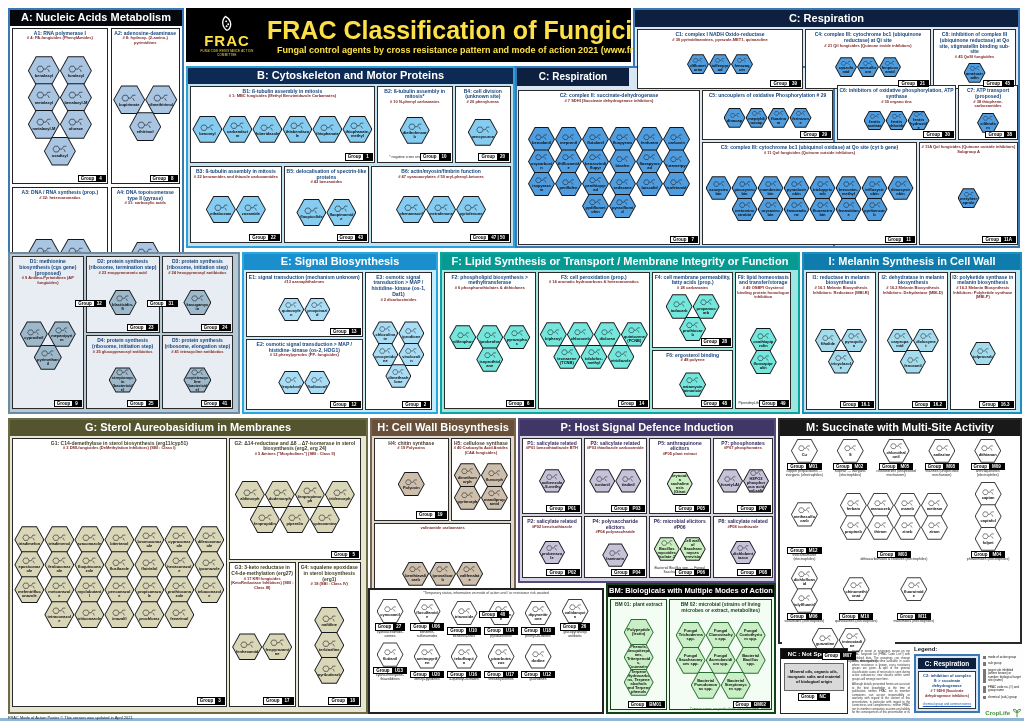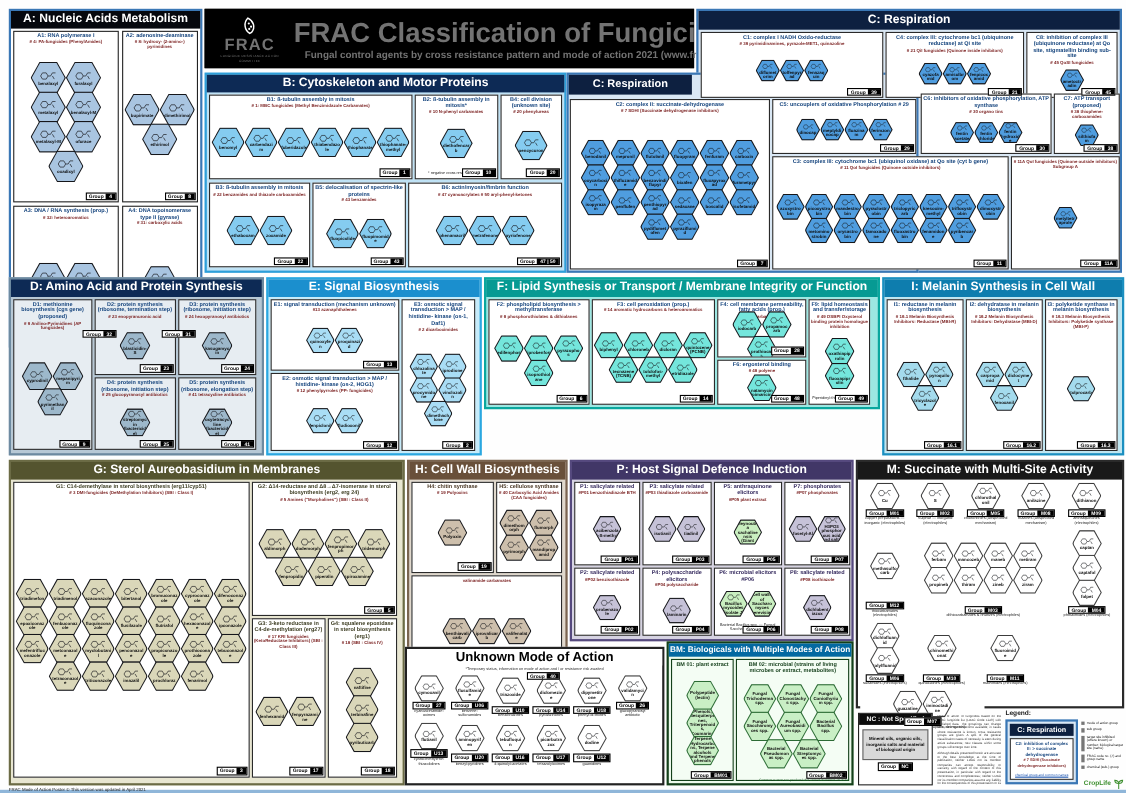--- a/index.html
+++ b/index.html
@@ -20,21 +20,21 @@
   .hex{flex:none;position:relative;width:var(--hs,30px);height:calc(var(--hs,30px)*0.9);clip-path:polygon(25% 0,75% 0,100% 50%,75% 100%,25% 100%,0 50%);background:#15161a;margin:-1px 0}
   .hex-in{position:absolute;inset:1px;clip-path:polygon(25% 0,75% 0,100% 50%,75% 100%,25% 100%,0 50%);background:#9cc4e2;display:flex;flex-direction:column;align-items:center;justify-content:center}
   .mol{width:58%;height:38%;flex:none;opacity:.9}
   .hex-label{font-size:4px;font-weight:bold;color:#0b0b0b;text-align:center;line-height:1;max-width:86%;word-wrap:break-word}
   .grp{position:absolute;right:1px;bottom:1px;display:none;font-size:4.5px;line-height:1.2;border:1px solid #000;background:#fff;z-index:3}
   .grp[data-show]:not([data-show=""]){display:inline-flex}
   .grp i{font-style:normal;font-weight:bold;padding:0 2px;color:#000}
   .grp b{background:#000;color:#fff;padding:0 3px;font-weight:bold}
 
   
-  .titleblock{position:absolute;left:186px;top:8px;width:445px;height:54px;background:#000;color:#737373;display:flex;align-items:center;gap:8px;padding:3px 8px;border:1px solid #000}
+  .titleblock{position:absolute;left:186px;top:8px;width:445px;height:54px;background:#000;color:#fde047;display:flex;align-items:center;gap:8px;padding:3px 8px;border:1px solid #000}
   .fraclogo{flex:none;display:flex;flex-direction:column;align-items:center;width:64px}
   .fraclogo .leaf{width:20px;height:18px}
   .fraclogo .fr-name{font-size:15px;font-weight:bold;letter-spacing:1px}
   .fraclogo .fr-sub{font-size:2.8px;letter-spacing:.3px;text-align:center}
   .t-main{display:flex;flex-direction:column;flex:1;align-items:center}
   .t-title{font-size:25px;font-weight:bold;white-space:nowrap}
   .t-sub{font-size:9px;font-weight:bold}
 
   
   .sec-a{left:8px;top:8px;width:176px;height:308px;border-color:#3a77b5}
@@ -91,21 +91,21 @@
   .sec-e{left:242px;top:252px;width:196px;height:162px;background:#c6ebfa;border-color:#2aa7e0}
   .sec-e .sec-head{background:#1b8fce}
   .sec-e .panels{display:grid;grid-template-columns:62% 36%}
   .sec-e .panel:nth-child(1){grid-area:1/1}
   .sec-e .panel:nth-child(2){grid-area:2/1}
   .sec-e .panel:nth-child(3){grid-area:1/2/3/3}
   .sec-e .hex-in{background:#a9ddf5}
   .sec-e{--hs:26px}
 
   
-  .sec-f{left:440px;top:252px;width:360px;height:120px;background:#9de7e2;border-color:#0aa79e}
+  .sec-f{left:440px;top:252px;width:360px;height:162px;background:#9de7e2;border-color:#0aa79e}
   .sec-f .sec-head{background:#079a93}
   .sec-f .panels{display:grid;grid-template-columns:26% 32% 23% 16%;grid-template-rows:55% 43%}
   .sec-f .panel:nth-child(1){grid-area:1/1/3/2}
   .sec-f .panel:nth-child(2){grid-area:1/2/3/3}
   .sec-f .panel:nth-child(3){grid-area:1/3}
   .sec-f .panel:nth-child(4){grid-area:2/3}
   .sec-f .panel:nth-child(5){grid-area:1/4/3/5}
   .sec-f .hex-in{background:#74e6dc}
   .sec-f{--hs:27px}
 
@@ -171,21 +171,21 @@
   .sec-u{left:368px;top:588px;width:236px;height:126px;border-color:#222}
   .sec-u .sec-head{background:#fff;color:#000;font-size:12px;padding:1px}
   .sec-u .panels{align-content:flex-start;gap:1px}
   .sec-u .panel{border:none;width:15.8%;flex:0 0 auto}
   .sec-u .hex{background:#3c3c3c}
   .sec-u .hex-in{background:#fff}
   .sec-u{--hs:27px}
 
   
   .sec-bm{left:606px;top:583px;width:170px;height:131px;background:#ecfaec;border-color:#14401a}
-  .sec-bm .sec-head{background:#0369a1;font-size:7.5px}
+  .sec-bm .sec-head{background:#000000;font-size:7.5px}
   .sec-bm .panel{border:1.5px solid #14401a;background:#f4fdf4}
   .sec-bm .panel:nth-child(1){width:34%}
   .sec-bm .panel:nth-child(2){width:62%}
   .sec-bm .hex{background:#2c6b35}
   .sec-bm .hex-in{background:#c9efc5}
   .sec-bm{--hs:30px}
   .sec-bm .p-title{color:#143f1a}
   .bm-note{position:absolute;right:2px;bottom:1px;font-size:3px;color:#1d6428}
 
   
@@ -1106,21 +1106,20 @@
 
         <div class="grp" data-show="11A">
             <i>Group</i>
             <b>11A</b>
           </div>
       </div>
       </div>
   </div>
 
   <div class="sec sec-d">
-    <div class="sec-head">D: Amino Acid and Protein Synthesis</div>
     <div class="panels">
 
     <div class="panel">
         <div class="p-title">D1: methionine biosynthesis (cgs gene) (proposed)</div>
         <div class="p-sub"># 9 Anilino-Pyrimidines (AP fungicides)</div>
         <div class="hexes">
 
         <div class="hex">
               <div class="hex-in">
             <svg class="mol" viewBox="0 0 30 18">
@@ -2622,21 +2621,20 @@
         <div class="p-note">bis-guanidines (membrane disruptors, detergents)</div>
         <div class="grp" data-show="M07">
             <i>Group</i>
             <b>M07</b>
           </div>
       </div>
       </div>
   </div>
 
   <div class="sec sec-u">
-    <div class="sec-head">Unknown Mode of Action</div>
     <div class="sec-subhead">*Temporary status, information on mode of action and / or resistance risk awaited</div>
     <div class="panels">
 
     <div class="panel">
 
         <div class="hexes">
 
         <div class="hex">
               <div class="hex-in">
             <svg class="mol" viewBox="0 0 30 18">

